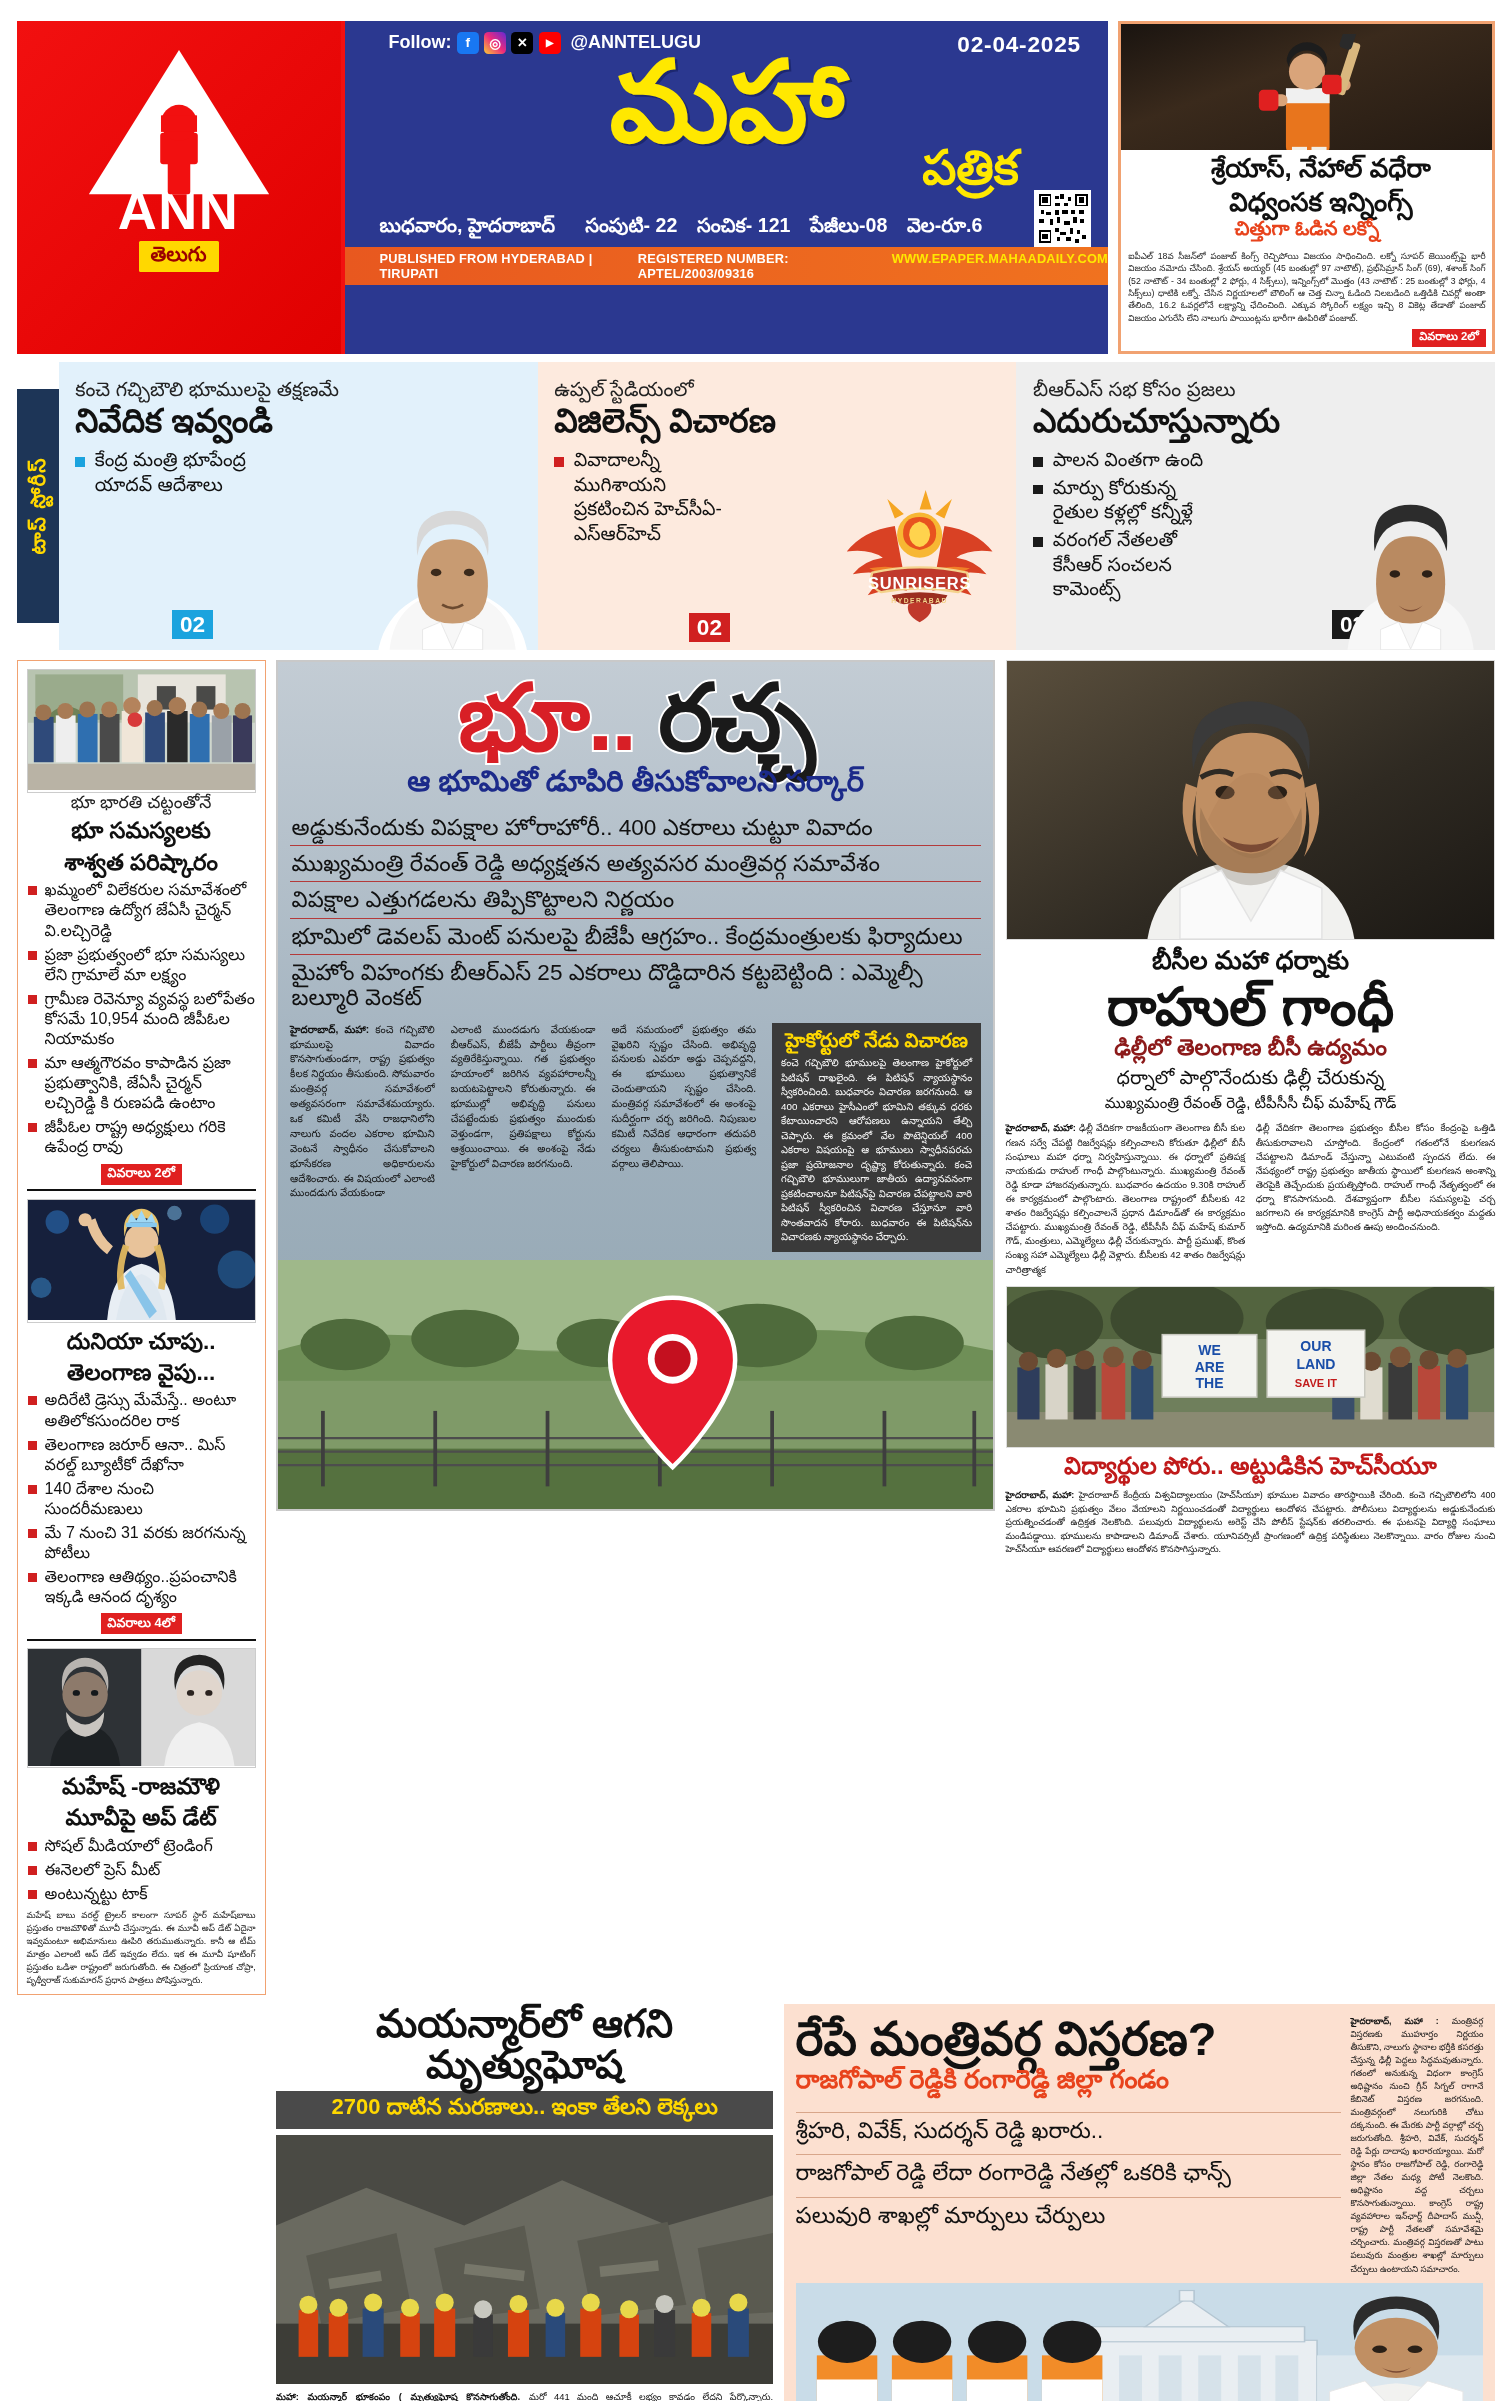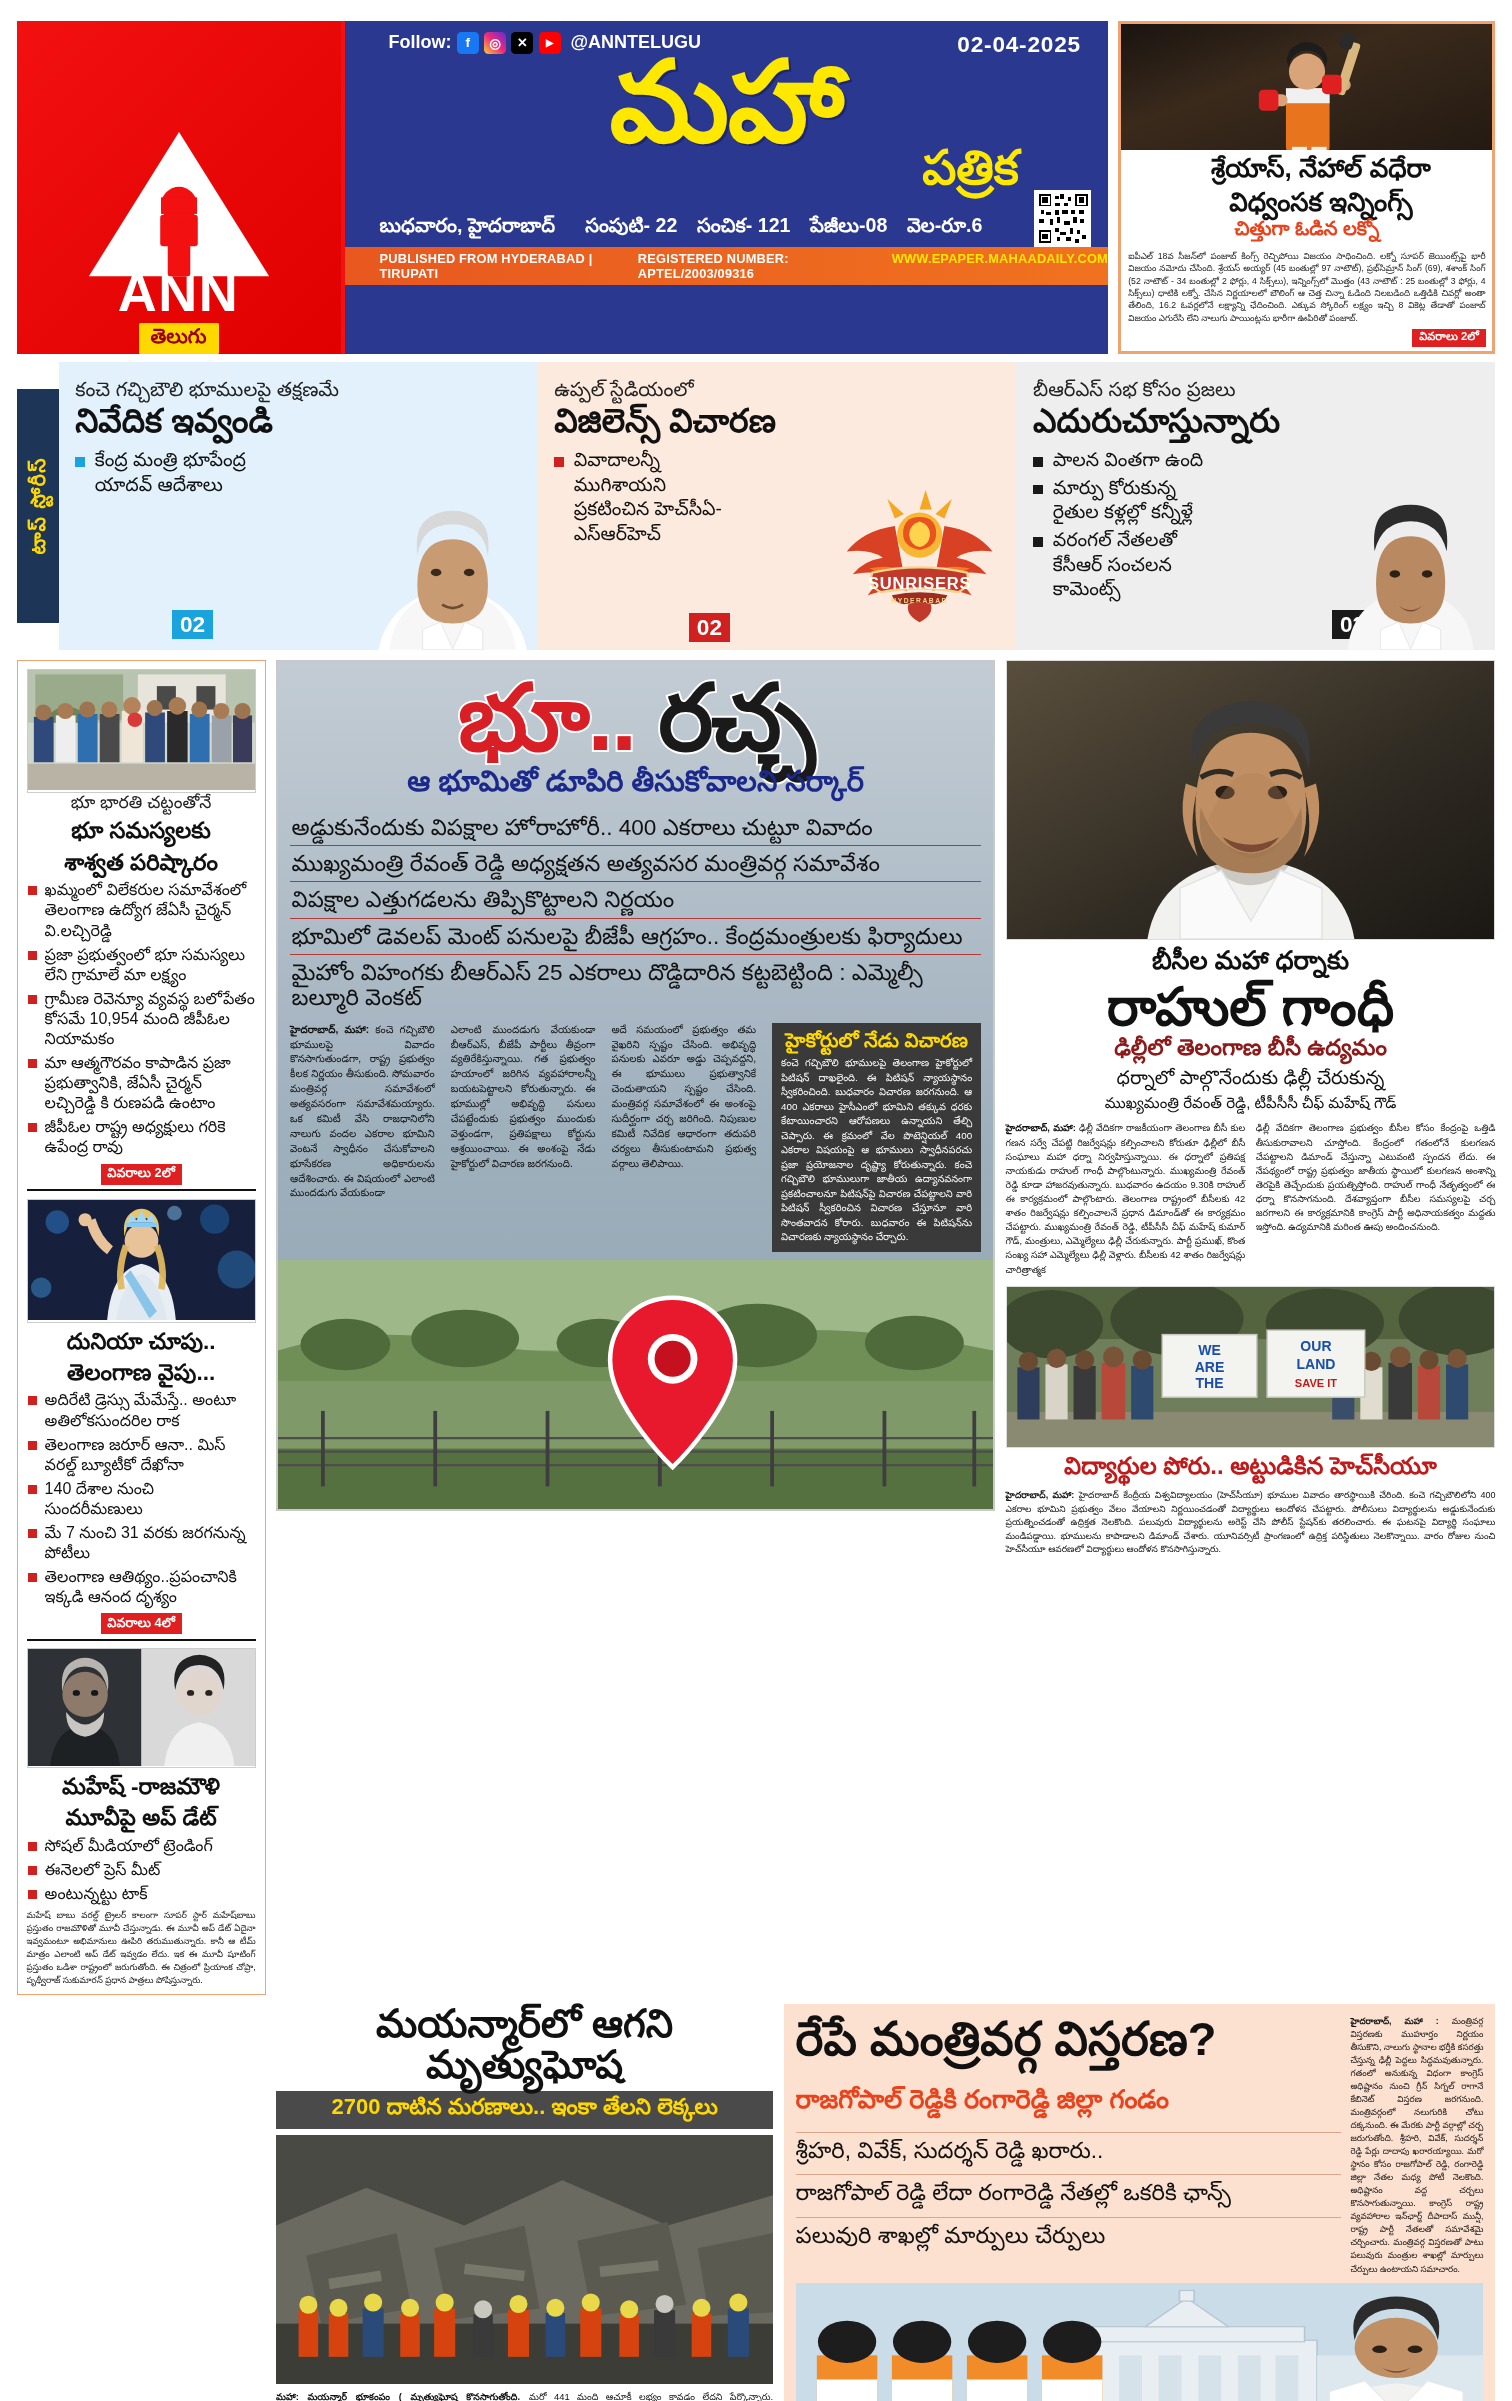--- a/index.html
+++ b/index.html
@@ -10,21 +10,21 @@
     overflow: hidden;
     position: relative;
   }
   .page { width: 1512px; height: 2401px; position: relative; padding: 0; }
 
   
   .masthead { display: flex; height: 354px; padding: 21px 16.6px 0 16.6px; gap: 0; }
   .logo-block {
     width: 324px; background: linear-gradient(135deg,#f21010,#e00000);
     position: relative; display: flex; flex-direction: column;
-    align-items: center; justify-content: flex-end; padding-top: 15px;
+    align-items: center; justify-content: flex-start; padding-top: 15px;
   }
   .logo-tri { width: 188px; height: 154px; position: relative; margin-top: 7.5px; }
   .logo-tri svg { width: 100%; height: 100%; display: block; }
   .logo-ann {
     color: #fff; font-weight: bold; font-size: 54px; letter-spacing: 1.5px;
     line-height: 1; margin-top: -15px; font-family: "Liberation Sans", sans-serif;
   }
   .logo-sub {
     background: #ffd800; color: #9b0000; font-weight: bold;
     font-size: 20.3px; padding: 1.5px 12px; border-radius: 1.5px; margin-top: 4.5px;
@@ -196,21 +196,21 @@
   .b-mid { width:497px; }
   .b-right { flex:1; background:#fce0d0; padding:10.5px 12px 6px 12px; }
   .my-h { text-align:center; font-size:39px; font-weight:bold; color:#111; line-height:1.05; }
   .my-band { background:#4a4a4a; color:#ffd800; font-weight:bold; font-size:22px;
      text-align:center; padding:3.8px 0; margin-top:4.5px; }
   .my-img { height:249px; margin-top:6px; background:
      linear-gradient(170deg,#5c5c56,#3d3d38 60%,#2b2b27); position:relative; overflow:hidden; }
   .my-cols { display:flex; gap:9px; margin-top:6px; }
   .my-cols p { flex:1; font-size:9.4px; line-height:1.48; text-align:justify; color:#111; }
   .cab-h { font-size:47px; font-weight:bold; color:#111; line-height:1.04; }
-  .cab-k { color:#e8431c; font-weight:bold; font-size:25.6px; margin-top:21px;
+  .cab-k { color:#e8431c; font-weight:bold; font-size:25.6px; margin-top:1px;
      border-bottom:1.1px solid #d8a68a; padding-bottom:12px; }
   .cab-l { font-size:22.6px; color:#111; padding:5.3px 0; border-bottom:1.1px solid #d8a68a; }
   .cab-l:last-of-type { border-bottom:none; }
   .cab-wrap { display:flex; gap:9px; }
   .cab-main { flex:1; }
   .cab-side { width:133px; font-size:8.7px; line-height:1.5; text-align:justify; color:#111; }
   .cab-img { height:147px; margin-top:7.5px; background:
      linear-gradient(180deg,#cfe3ef,#b9d3e3); position:relative; overflow:hidden;
      display:flex; align-items:flex-end; }
 

